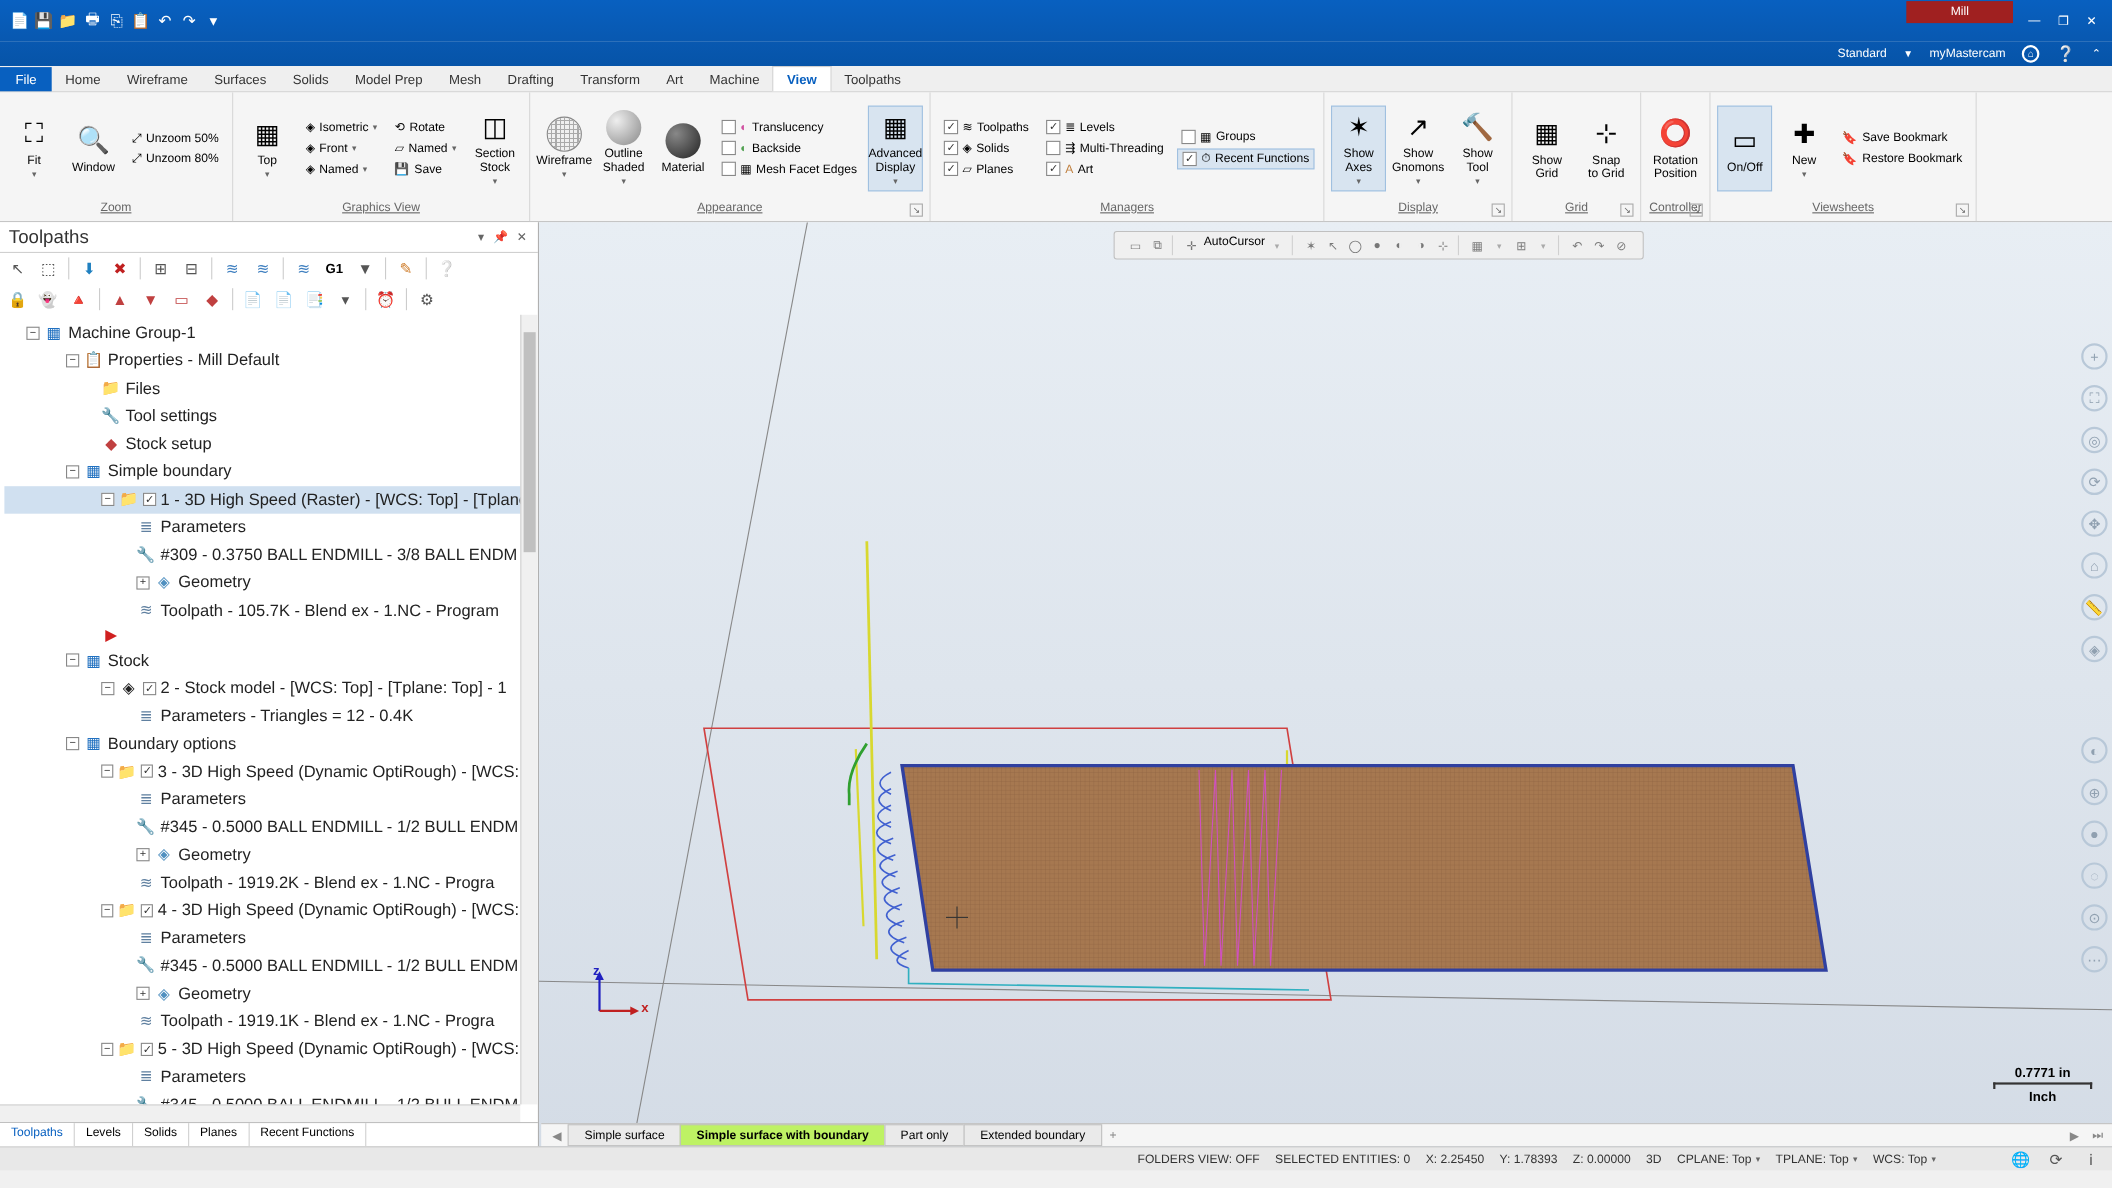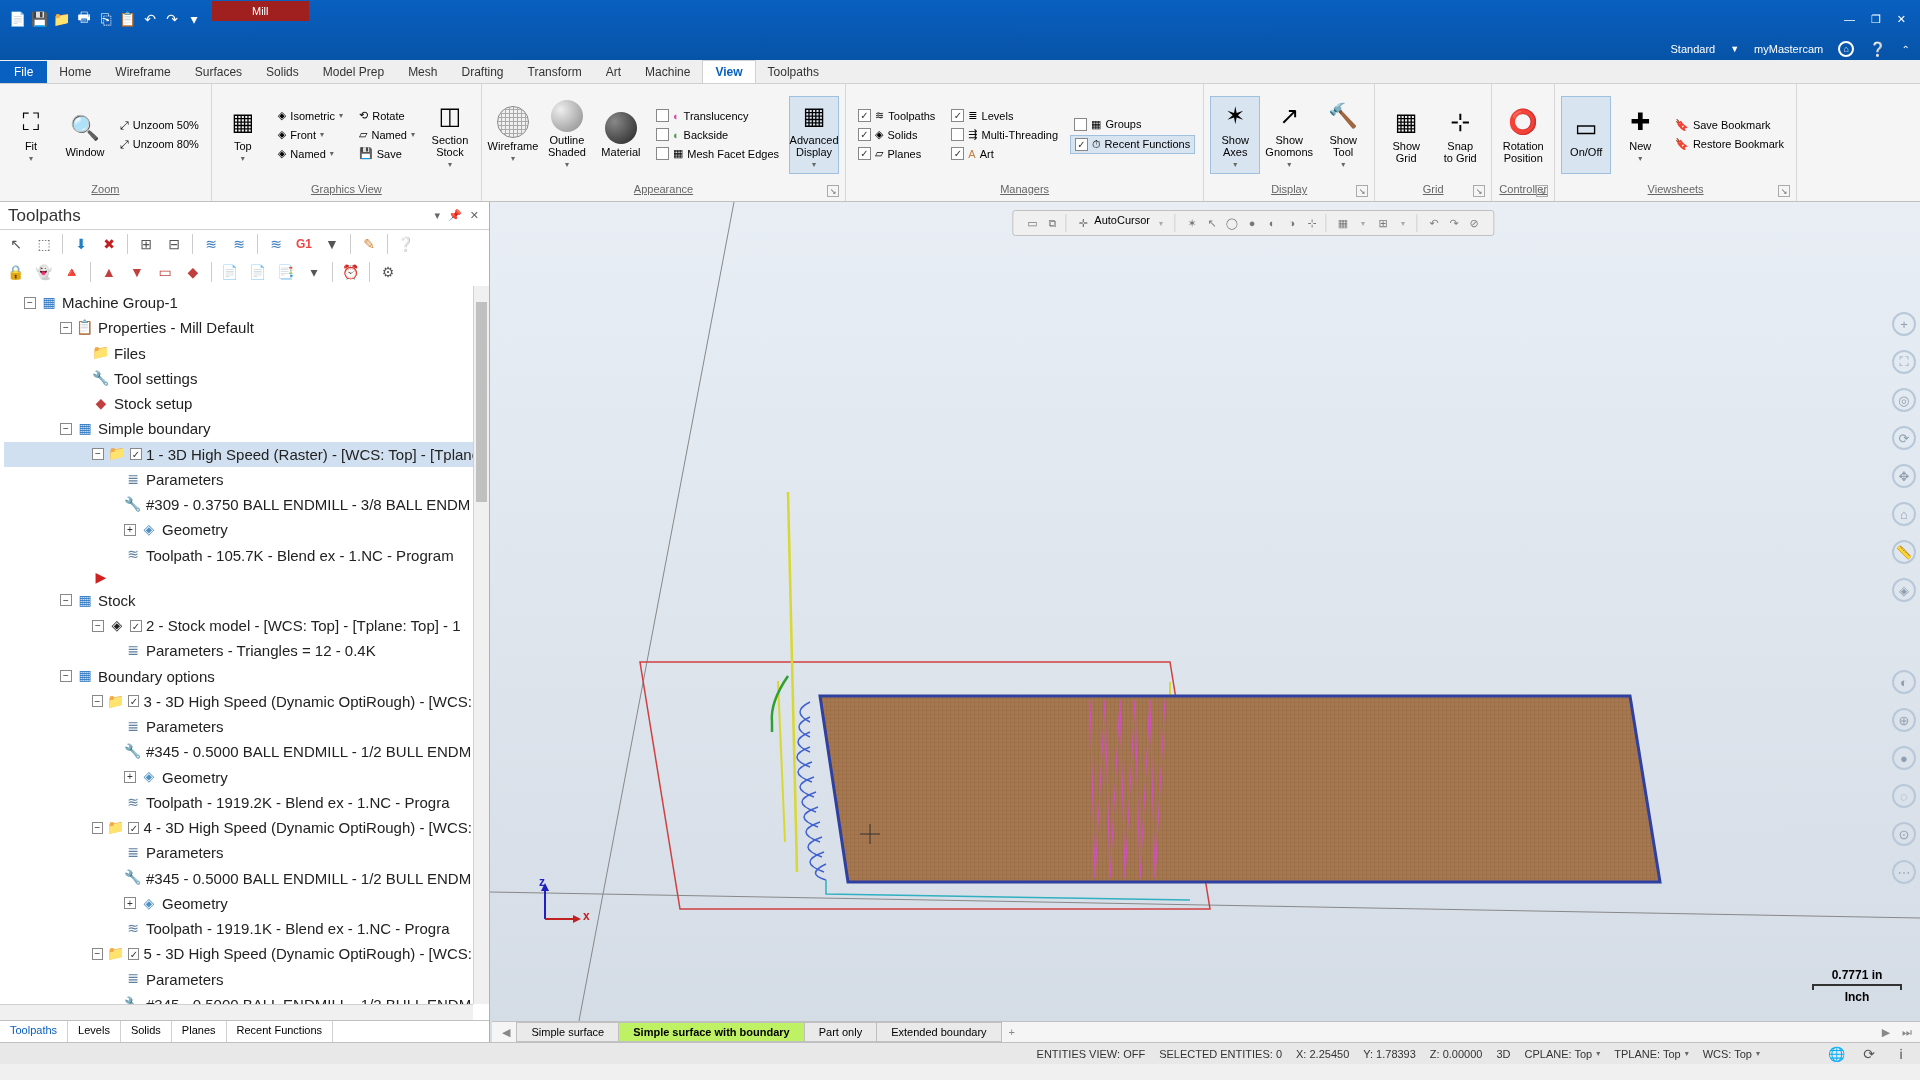--- a/index.html
+++ b/index.html
@@ -2,21 +2,21 @@
 <html><head>
 <meta charset="utf-8">
 <style>
 * { margin: 0; padding: 0; box-sizing: border-box; font-family: 'Segoe UI', Tahoma, sans-serif; }
 body { width: 1920px; height: 1080px; overflow: hidden; background: #f0f0f0; }
 
 
 .title-bar { height: 38px; background: linear-gradient(to bottom, #0860c0, #0858b0); display: flex; align-items: center; color: white; font-size: 11px; }
 .qat { display: flex; gap: 2px; padding: 0 8px; }
 .qat-btn { width: 20px; height: 20px; display: flex; align-items: center; justify-content: center; cursor: pointer; color: white; font-size: 14px; }
-.title-center { flex: 1; display: flex; justify-content: flex-start; align-items: center; }
+.title-center { flex: 1; display: flex; justify-content: flex-end; align-items: center; }
 .mill-tab { background: #a02020; padding: 4px 40px; position: relative; top: -8px; }
 .title-path { flex: 2; font-size: 11px; overflow: hidden; white-space: nowrap; text-overflow: ellipsis; padding: 0 10px; }
 .title-ctrl { display: flex; gap: 8px; padding: 0 10px; }
 .title-ctrl span { cursor: pointer; padding: 0 4px; }
 
 
 .sub-title { height: 22px; background: linear-gradient(to bottom, #0858b0, #0654a8); display: flex; align-items: center; justify-content: flex-end; padding-right: 10px; font-size: 11px; color: white; gap: 15px; }
 .sub-title span { cursor: pointer; }
 
 
@@ -48,21 +48,21 @@
 
 
 .panel { width: 490px; background: white; border-right: 1px solid #b0b0b0; display: flex; flex-direction: column; }
 .panel-header { height: 28px; display: flex; align-items: center; padding: 0 8px; border-bottom: 1px solid #d0d0d0; }
 .panel-title { flex: 1; font-size: 17px; color: #333; font-weight: normal; }
 .panel-header-btns { display: flex; gap: 4px; font-size: 11px; color: #666; }
 .panel-header-btns span { cursor: pointer; padding: 0 2px; }
 .panel-toolbar-row { display: flex; gap: 4px; padding: 2px 4px; align-items: center; }
 .tb-btn { width: 24px; height: 24px; display: flex; align-items: center; justify-content: center; cursor: pointer; font-size: 14px; color: #555; border: 1px solid transparent; }
 .tb-sep { width: 1px; height: 20px; background: #ccc; margin: 0 2px; }
-.tb-g1 { font-size: 12px; color: #ef4444; font-weight: bold; padding: 0 4px; }
+.tb-g1 { font-size: 12px; color: #000000; font-weight: bold; padding: 0 4px; }
 
 
 .tree-wrap { flex: 1; overflow: hidden; position: relative; }
 .tree { padding: 4px; font-size: 15px; color: #222; line-height: 1.55; }
 .tree-row { display: flex; align-items: center; gap: 4px; white-space: nowrap; cursor: pointer; padding: 1px 0; }
 .tree-row.selected { background: #d0e0f0; }
 .tree-indent-1 { padding-left: 20px; }
 .tree-indent-2 { padding-left: 56px; }
 .tree-indent-3 { padding-left: 88px; }
 .tree-indent-4 { padding-left: 120px; }
@@ -743,21 +743,21 @@
       <span class="vt-add">+</span>
       <span class="spacer"></span>
       <span class="vt-nav">▶</span>
       <span class="vt-nav">⏭</span>
     </div>
   </div>
 </div>
 
 <div class="statusbar">
   <div class="sb-right">
-    <span>ENTITIES VIEW: OFF</span>
+    <span>FOLDERS VIEW: OFF</span>
     <span>SELECTED ENTITIES: 0</span>
     <span>X: 2.25450</span>
     <span>Y: 1.78393</span>
     <span>Z: 0.00000</span>
     <span class="sb-dd">
         <span>3D</span>
       </span>
     <span class="sb-dd">
         <span>CPLANE: Top</span>
         <span class="dd">▾</span>

